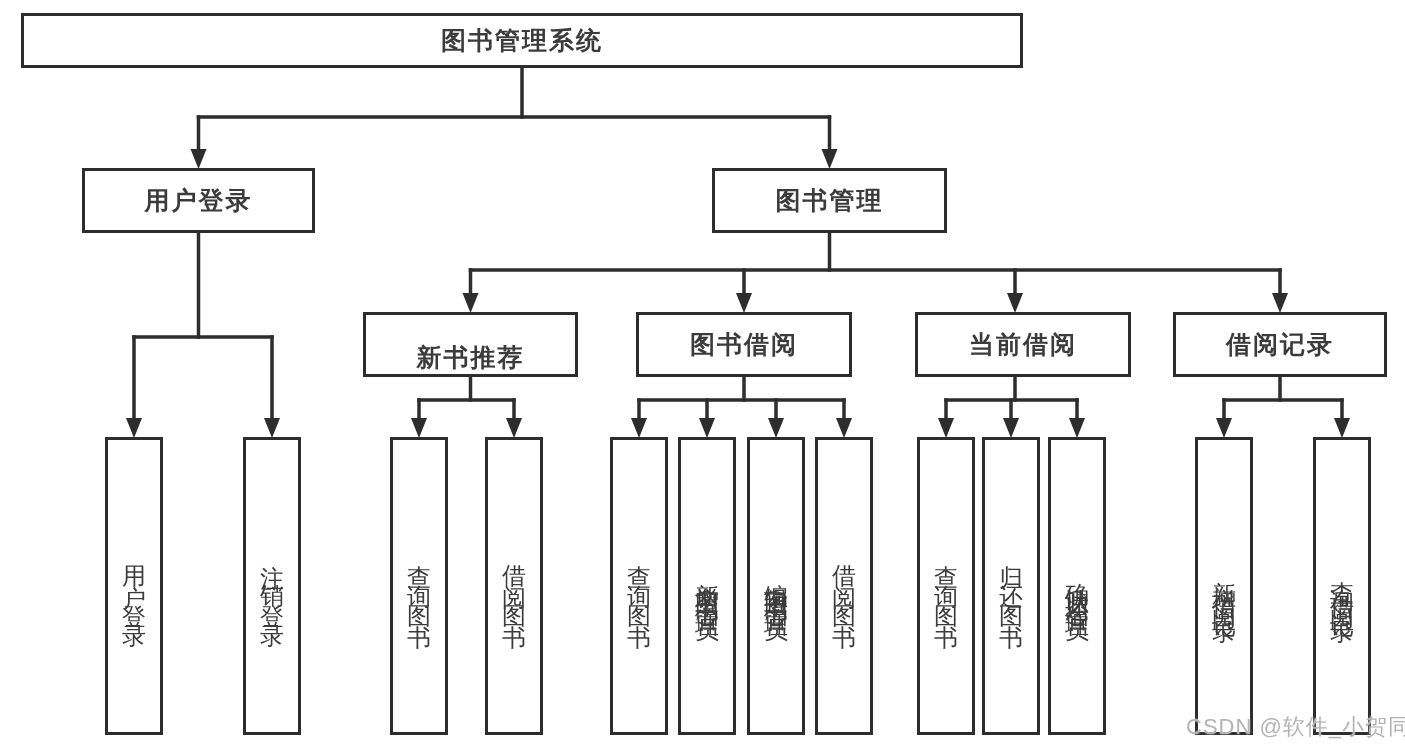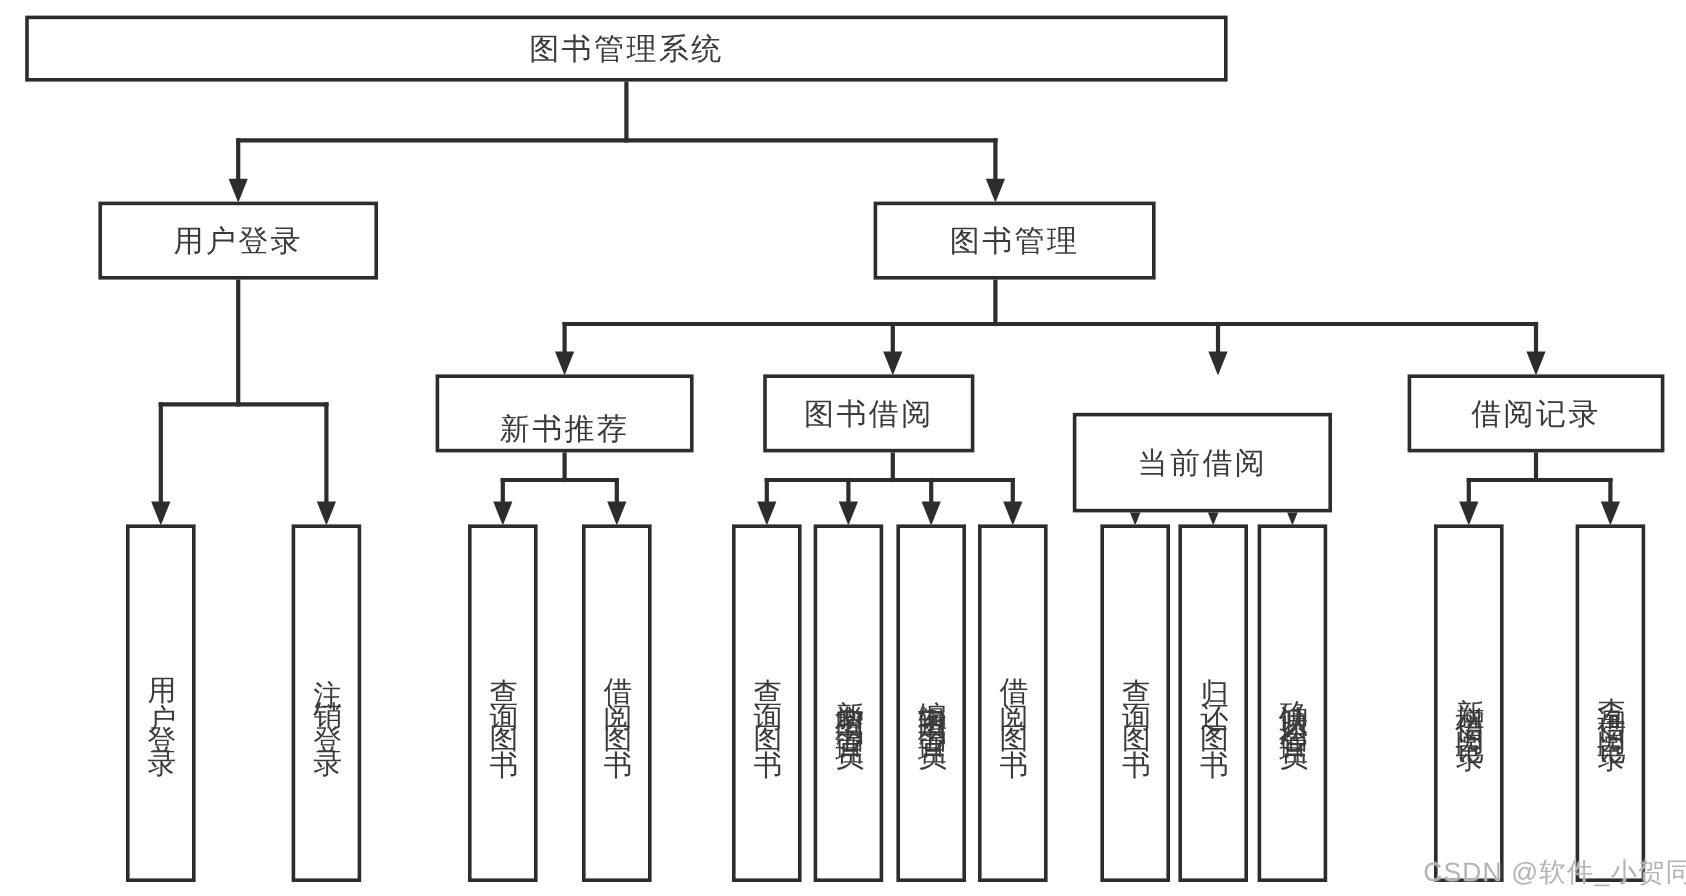--- a/index.html
+++ b/index.html
@@ -2,21 +2,21 @@
 <html><head>
 <meta charset="utf-8">
 <style>
   html,body{margin:0;padding:0;background:#ffffff;}
   body{width:1405px;height:747px;position:relative;overflow:hidden;
        font-family:"Liberation Sans","DejaVu Sans",sans-serif;}
   #canvas{position:absolute;left:0;top:0;width:1405px;height:747px;background:#fff;}
   #connectors{position:absolute;left:0;top:0;z-index:1;}
   .node{position:absolute;background:#fff;border:3px solid #2d2d2d;box-sizing:border-box;
         display:flex;align-items:center;justify-content:center;color:#3b3b3b;z-index:2;}
-  .node.h span{font-size:25px;letter-spacing:2px;white-space:nowrap;}
+  .node.h span{font-size:25px;letter-spacing:2px;white-space:nowrap;font-weight:bold;}
   .node.v span{writing-mode:vertical-rl;text-orientation:mixed;font-size:24px;line-height:1;}
   #watermark{position:absolute;z-index:5;left:1186px;top:712px;font-size:22px;
              color:#b3b3b3;letter-spacing:1px;white-space:nowrap;
              text-shadow:0 0 2px #ffffff;}
 </style>
 </head>
 <body>
 
 <div id="canvas">
   <svg id="connectors" width="1405" height="747" viewBox="0 0 1405 747">
@@ -73,36 +73,36 @@
       <line x1="1342" y1="400" x2="1342" y2="419" stroke="#2d2d2d" stroke-width="3.5" stroke-linecap="square"></line>
       <polygon points="1334,418 1350,418 1342,438" fill="#2d2d2d"></polygon>
     </svg>
   <div id="nodes">
       <div class="node h" style="left: 21px; top: 13px; width: 1002px; height: 55px;">
         <span>图书管理系统</span>
       </div>
       <div class="node h" style="left: 82px; top: 168px; width: 233px; height: 65px;">
         <span>用户登录</span>
       </div>
-      <div class="node h" style="left: 712px; top: 168px; width: 235px; height: 65px; margin-left: 16px;">
+      <div class="node h" style="left: 712px; top: 168px; width: 235px; height: 65px;">
         <span>图书管理</span>
       </div>
       <div class="node v" style="left: 105px; top: 437px; width: 58px; height: 298px;">
         <span style="letter-spacing: 20px;">用户登录</span>
       </div>
       <div class="node v" style="left: 243px; top: 437px; width: 58px; height: 298px;">
         <span style="letter-spacing: 20px;">注销登录</span>
       </div>
       <div class="node h" style="left: 363px; top: 312px; width: 215px; height: 65px; align-items: flex-end;">
         <span>新书推荐</span>
       </div>
-      <div class="node h" style="left: 636px; top: 312px; width: 176px; height: 65px;">
+      <div class="node h" style="left: 636px; top: 312px; width: 216px; height: 65px;">
         <span>图书借阅</span>
       </div>
-      <div class="node h" style="left: 894px; top: 312px; width: 216px; height: 83px; margin-top: 32px;">
+      <div class="node h" style="left: 915px; top: 312px; width: 216px; height: 65px;">
         <span>当前借阅</span>
       </div>
       <div class="node h" style="left: 1173px; top: 312px; width: 214px; height: 65px;">
         <span>借阅记录</span>
       </div>
       <div class="node v" style="left: 390px; top: 437px; width: 58px; height: 298px;">
         <span style="letter-spacing: 20px;">查询图书</span>
       </div>
       <div class="node v" style="left: 485px; top: 437px; width: 58px; height: 298px;">
         <span style="letter-spacing: 20px;">借阅图书</span>

